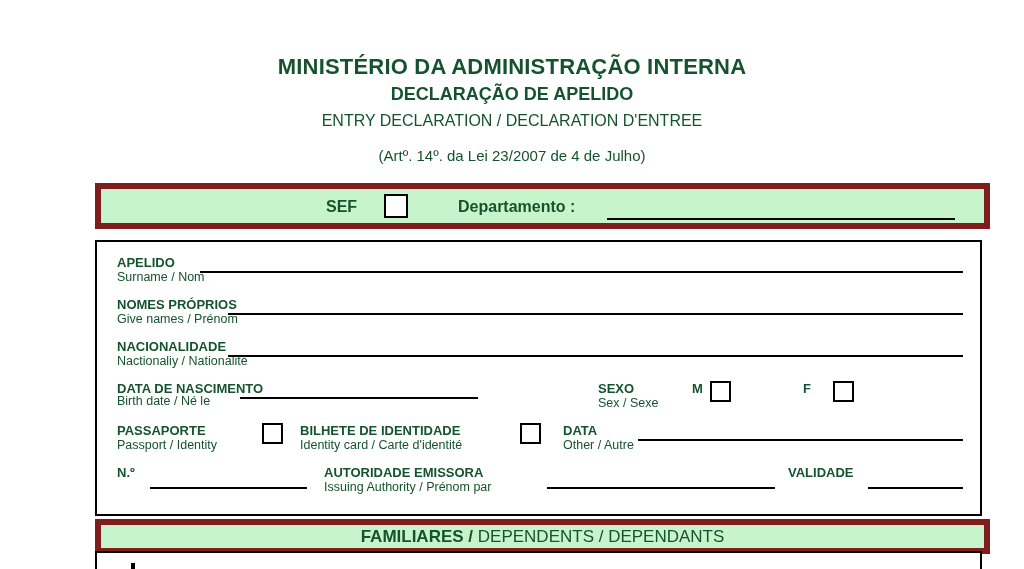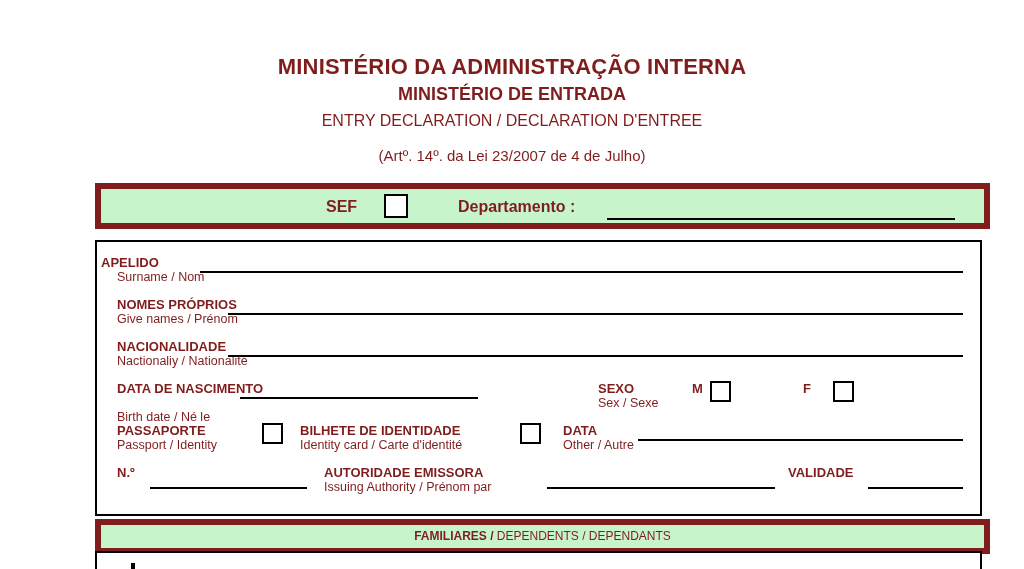--- a/index.html
+++ b/index.html
@@ -1,18 +1,18 @@
 <!DOCTYPE html>
 <html style="--section-header-green: #c8f4cc; --border: #000000;"><head>
 <meta charset="utf-8">
 <style>
   html,body{margin:0;padding:0;background:#ffffff;}
   .page{
     position:relative;width:1024px;height:569px;background:#fff;
-    font-family:"Liberation Sans", sans-serif;color:#7f1d1d;overflow:hidden;
+    font-family:"Liberation Sans", sans-serif;color:#14532d;overflow:hidden;
   }
   .hline{position:absolute;left:0;width:100%;text-align:center;white-space:nowrap;}
   .t1{top:54px;font-size:22px;font-weight:bold;letter-spacing:.2px;}
   .t2{top:84px;font-size:18px;font-weight:bold;}
   .t3{top:112px;font-size:16px;}
   .t4{top:139px;font-size:15px;margin-top:8px;}
   .bar{
     position:absolute;left:95px;width:883px;border:6px solid #7f1d1d;
     background:var(--section-header-green,#c8f4cc);
   }
@@ -20,58 +20,58 @@
   .lbl{position:absolute;font-weight:bold;font-size:13px;line-height:14px;white-space:nowrap;}
   .sub{position:absolute;font-size:12.5px;line-height:14px;white-space:nowrap;}
   .fline{position:absolute;height:0;border-bottom:2px solid #000;}
   .cb{position:absolute;width:17px;height:17px;border:2px solid #000;background:#fff;}
   .sefbar{top:183px;height:34px;}
   .sefbar .sef-label{position:absolute;left:225px;top:9px;font-size:16px;font-weight:bold;}
   .sefbar .sef-cb{left:283px;top:5px;width:20px;height:20px;}
   .sefbar .dep-label{position:absolute;left:357px;top:9px;font-size:16px;font-weight:bold;}
   .sefbar .dep-line{left:506px;top:29px;width:348px;}
   .mainbox{top:240px;height:272px;}
-  .fambar{top:519px;height:23px;text-align:center;font-size:12px;line-height:23px;white-space:nowrap;}
+  .fambar{top:519px;height:23px;text-align:center;font-size:17px;line-height:23px;white-space:nowrap;}
   .fambar .bold{font-weight:bold;}
   .depbox{top:551px;height:40px;}
   .partial{position:absolute;left:34px;top:10px;width:4px;height:8px;background:#000;}
 </style>
 </head>
 <body>
 
 <div class="page">
 
   <div class="hline t1">MINISTÉRIO DA ADMINISTRAÇÃO INTERNA</div>
-  <div class="hline t2">MINISTÉRIO DE ENTRADA</div>
+  <div class="hline t2">DECLARAÇÃO DE APELIDO</div>
   <div class="hline t3">ENTRY DECLARATION / DECLARATION D'ENTREE</div>
   <div class="hline t4">(Artº. 14º. da Lei 23/2007 de 4 de Julho)</div>
 
   <div class="bar sefbar">
     <span class="sef-label">SEF</span>
     <span class="cb sef-cb"></span>
     <span class="dep-label">Departamento :</span>
     <span class="fline dep-line"></span>
   </div>
 
   <div class="box mainbox">
 
-    <div class="lbl" style="left:4px;top:14px">APELIDO</div>
+    <div class="lbl" style="left:20px;top:14px">APELIDO</div>
     <div class="sub" style="left:20px;top:28px">Surname / Nom</div>
     <div class="fline" style="left:103px;top:29px;width:763px"></div>
 
     <div class="lbl" style="left:20px;top:56px">NOMES PRÓPRIOS</div>
     <div class="sub" style="left:20px;top:70px">Give names / Prénom</div>
     <div class="fline" style="left:131px;top:71px;width:735px"></div>
 
     <div class="lbl" style="left:20px;top:98px">NACIONALIDADE</div>
     <div class="sub" style="left:20px;top:112px">Nactionaliy / Nationalité</div>
     <div class="fline" style="left:131px;top:113px;width:735px"></div>
 
     <div class="lbl" style="left:20px;top:140px">DATA DE NASCIMENTO</div>
-    <div class="sub" style="left:20px;top:168px">Birth date / Né le</div>
+    <div class="sub" style="left:20px;top:152px">Birth date / Né le</div>
     <div class="fline" style="left:143px;top:155px;width:238px"></div>
     <div class="lbl" style="left:501px;top:140px">SEXO</div>
     <div class="sub" style="left:501px;top:154px">Sex / Sexe</div>
     <div class="lbl" style="left:595px;top:140px">M</div>
     <div class="cb" style="left:613px;top:139px"></div>
     <div class="lbl" style="left:706px;top:140px">F</div>
     <div class="cb" style="left:736px;top:139px"></div>
 
     <div class="lbl" style="left:20px;top:182px">PASSAPORTE</div>
     <div class="sub" style="left:20px;top:196px">Passport / Identity</div>

